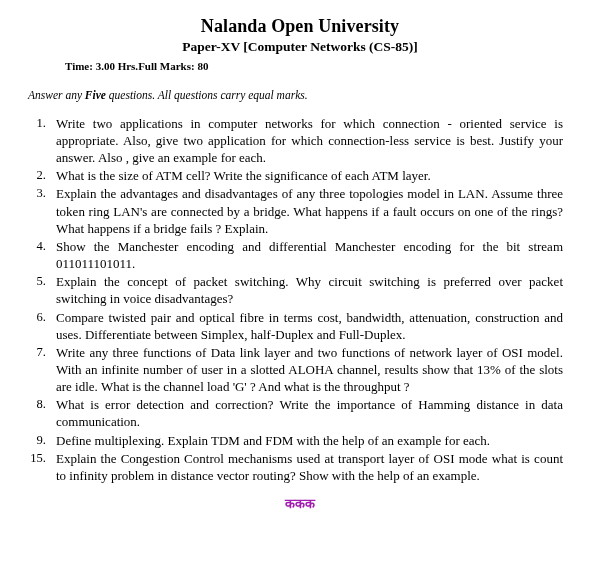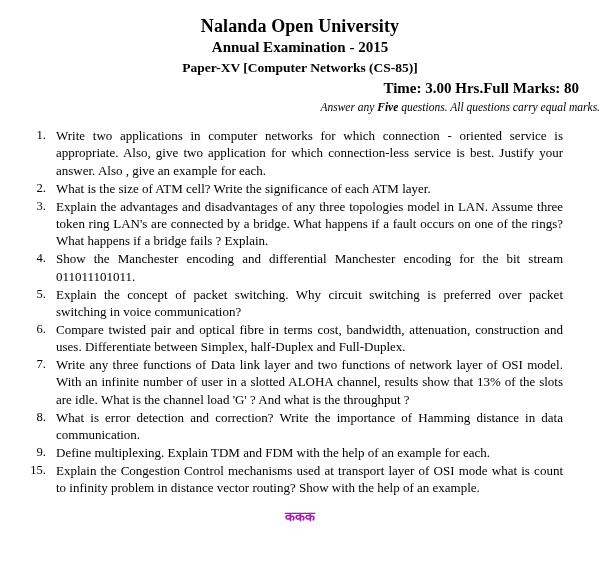--- a/index.html
+++ b/index.html
@@ -49,33 +49,34 @@
   .paper-line {
     font-size: 13.5px;
     font-weight: bold;
     line-height: 1.3;
     margin-top: 1px;
   }
 
   
   .meta-row {
     display: flex;
-    justify-content: flex-end;
+    justify-content: flex-start;
     align-items: baseline;
     padding: 4px 21px 0 21px;
-    font-size: 15px;
+    font-size: 11px;
     font-weight: bold;
+    margin-left: 44px;
   }
 
   
   .instruction {
-    text-align: right;
+    text-align: left;
     font-style: italic;
     font-size: 11.5px;
-    margin-top: 4px;
+    margin-top: 17px;
     padding-left: 28px;
   }
   .instruction b {
     font-weight: bold;
     font-style: italic;
   }
 
   
   .questions {
     margin-top: 14px;
@@ -114,21 +115,20 @@
     color: #a21caf;
   }
 </style>
 </head>
 <body>
 
 <div class="page">
 
   <div class="header">
     <div class="univ-title">Nalanda Open University</div>
-    <div class="exam-line">Annual Examination - 2015</div>
     <div class="paper-line">Paper-XV [Computer Networks (CS-85)]</div>
   </div>
 
   <div class="meta-row">
     <div>Time: 3.00 Hrs.</div>
     <div>Full Marks: 80</div>
   </div>
 
   <div class="instruction">
     <span>Answer any </span><b>Five</b><span> questions. All questions carry equal marks.</span>
@@ -146,21 +146,21 @@
     <div class="q-row">
       <div class="q-num">3.</div>
       <div class="q-text">Explain the advantages and disadvantages of any three topologies model in LAN.  Assume three token ring LAN's are connected by a bridge. What happens if a fault occurs on one of the rings? What happens if a bridge fails ? Explain.</div>
     </div>
     <div class="q-row">
       <div class="q-num">4.</div>
       <div class="q-text">Show the Manchester encoding and  differential Manchester encoding for the bit stream 011011101011.</div>
     </div>
     <div class="q-row">
       <div class="q-num">5.</div>
-      <div class="q-text">Explain the concept of packet switching. Why circuit switching is preferred over packet switching in voice communication?</div>
+      <div class="q-text">Explain the concept of packet switching. Why circuit switching is preferred over packet switching in voice disadvantages?</div>
     </div>
     <div class="q-row">
       <div class="q-num">6.</div>
       <div class="q-text">Compare twisted pair and optical fibre in terms cost, bandwidth, attenuation, construction and uses. Differentiate between Simplex, half-Duplex and Full-Duplex.</div>
     </div>
     <div class="q-row">
       <div class="q-num">7.</div>
       <div class="q-text">Write any three functions of Data link layer and two functions of network layer of OSI model. With an infinite number of user in a slotted ALOHA channel, results show that 13% of the slots are idle. What is the channel load 'G' ? And what is the throughput ?</div>
     </div>
     <div class="q-row">

